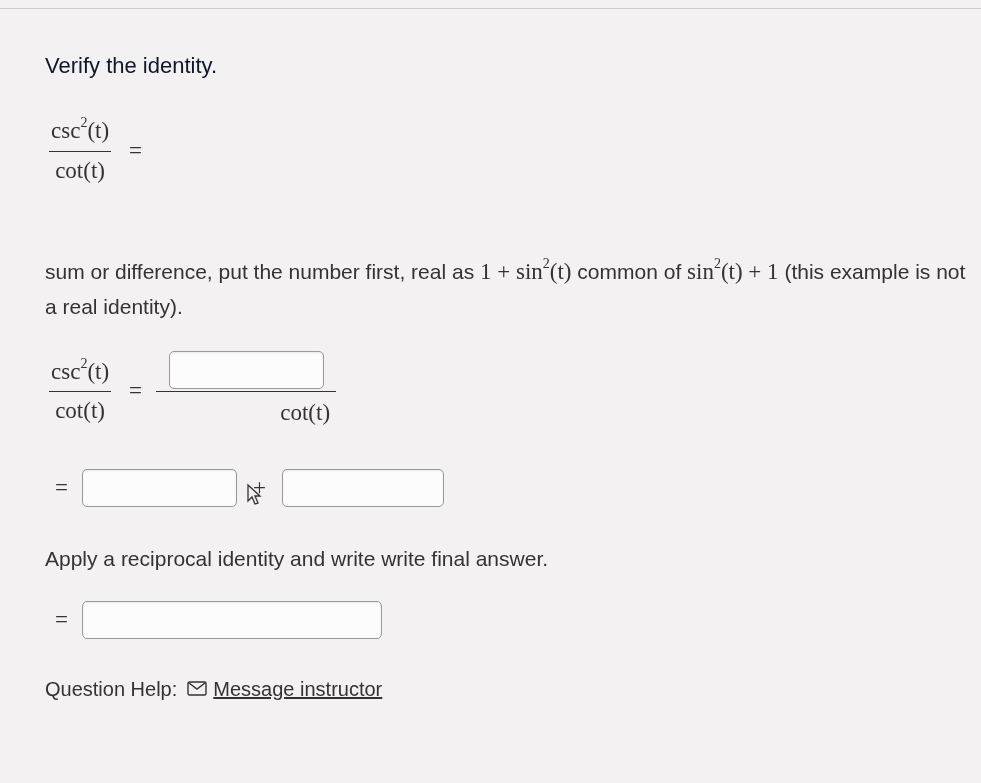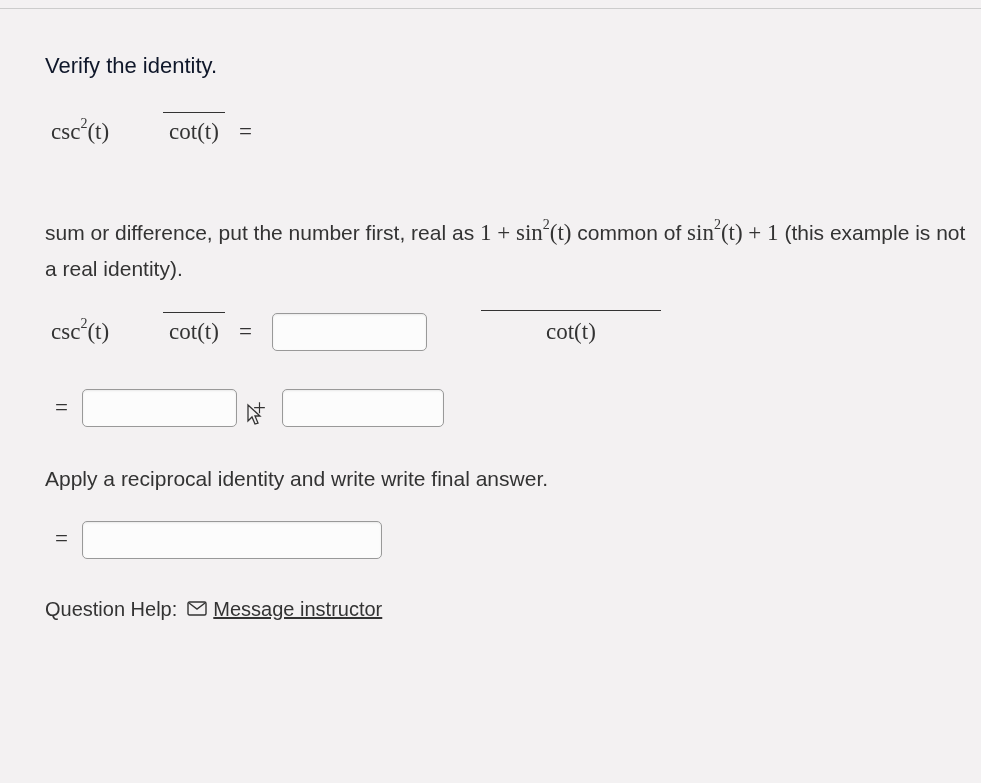--- a/index.html
+++ b/index.html
@@ -28,34 +28,33 @@
       font-size: 22px;
       margin-bottom: 30px;
     }
     .math-line {
       display: flex;
       align-items: center;
       margin-bottom: 30px;
     }
     .fraction {
       display: inline-flex;
-      flex-direction: row;
+      flex-direction: column;
       align-items: center;
       vertical-align: middle;
       font-family: "Times New Roman", serif;
-      gap: 48px;
     }
     .fraction .num {
       padding: 2px 6px;
       text-align: center;
     }
     .fraction .den {
       border-top: 1.5px solid #333;
       padding: 2px 6px;
-      text-align: center;
+      text-align: right;
     }
     .math {
       font-family: "Times New Roman", serif;
       font-size: 23px;
     }
     .eq-sign {
       margin: 0 14px;
       font-family: "Times New Roman", serif;
       font-size: 23px;
     }

